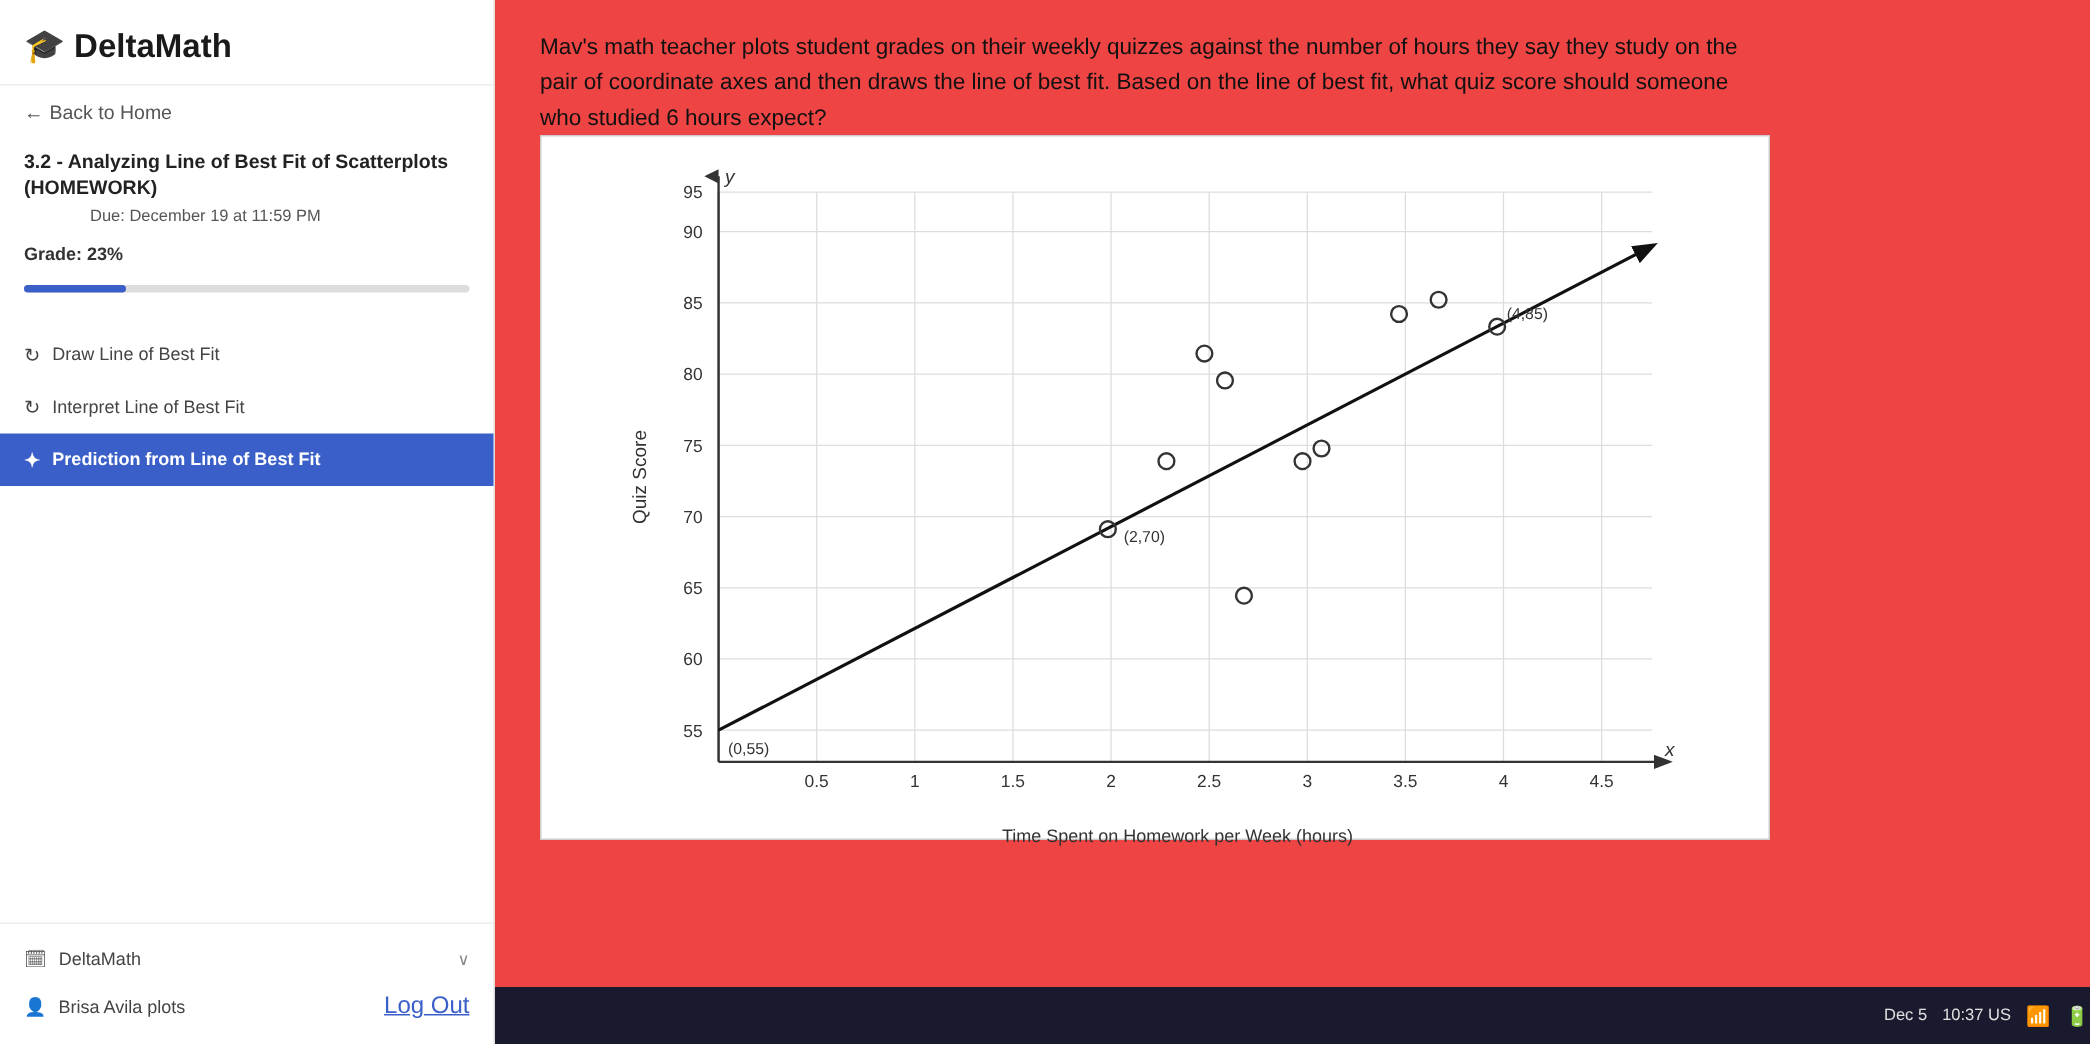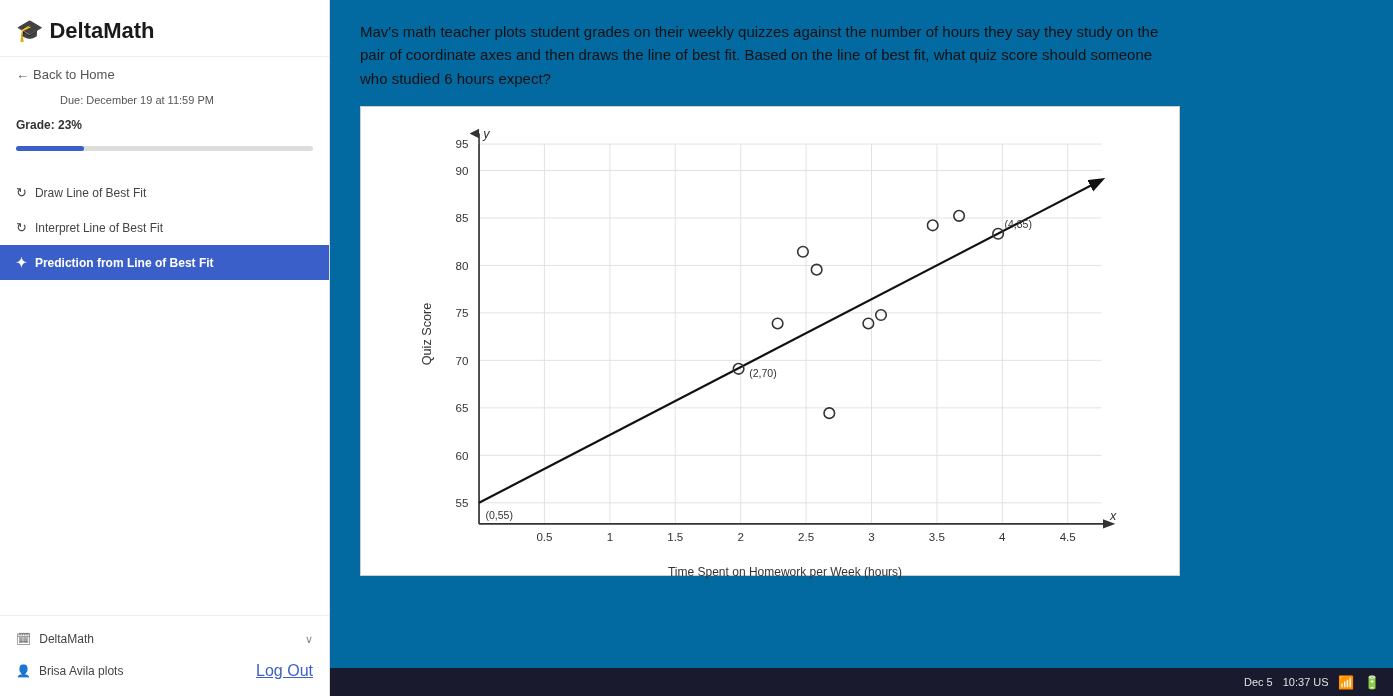--- a/index.html
+++ b/index.html
@@ -146,25 +146,25 @@
     .logout-link {
       font-size: 16px;
       color: #3a5fc8;
       cursor: pointer;
       text-decoration: underline;
     }
 
     
     #main {
       flex: 1;
-      background: #0369a1;
+      background: #ef4444;
       padding: 20px 30px;
       display: flex;
       flex-direction: column;
-      gap: 16px;
+      gap: 0;
       position: relative;
     }
 
     .question-text {
       font-size: 15px;
       color: #111;
       line-height: 1.55;
       max-width: 820px;
     }
 
@@ -189,26 +189,26 @@
       color: #333;
       margin-top: 16px;
     }
 
     
     #taskbar {
       position: fixed;
       bottom: 0;
       left: 330px;
       right: 0;
-      height: 28px;
+      height: 38px;
       background: #1a1a2e;
       display: flex;
       align-items: center;
       justify-content: flex-end;
-      padding: 0 12px;
+      padding: 0 0;
       gap: 10px;
       color: #fff;
       font-size: 12px;
       z-index: 100;
     }
 
     
     .status-item {
       font-size: 11px;
       color: #e0e0e0;
@@ -221,20 +221,21 @@
   <div class="logo-area">
     <span class="logo-icon">🎓</span>
     <span class="logo-text">DeltaMath</span>
   </div>
 
   <div class="back-to-home">
     <span>←</span>
     <span>Back to Home</span>
   </div>
 
+  <div class="assignment-title">3.2 - Analyzing Line of Best Fit of Scatterplots (HOMEWORK)</div>
   <div class="due-date">Due: December 19 at 11:59 PM</div>
   <div class="grade-section">Grade: 23%</div>
   <div class="grade-bar-container">
     <div class="grade-bar-fill"></div>
   </div>
 
   <div class="nav-items">
     <div class="nav-item">
       <span class="nav-icon">↻</span>
       <span>Draw Line of Best Fit</span>

